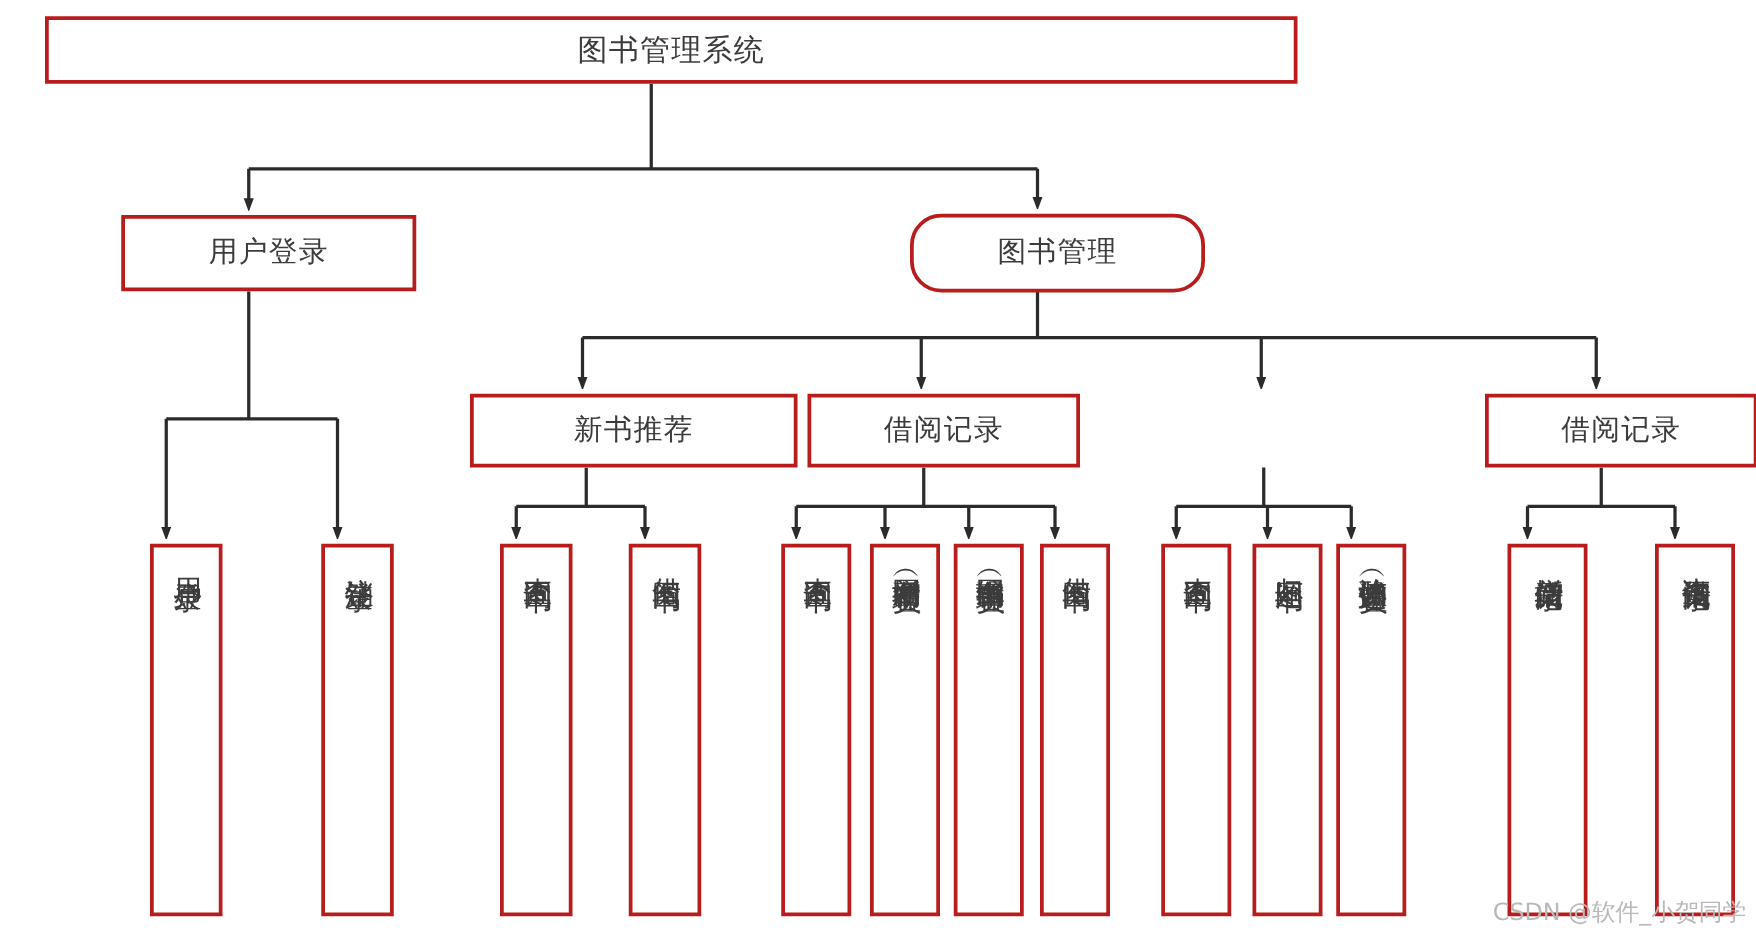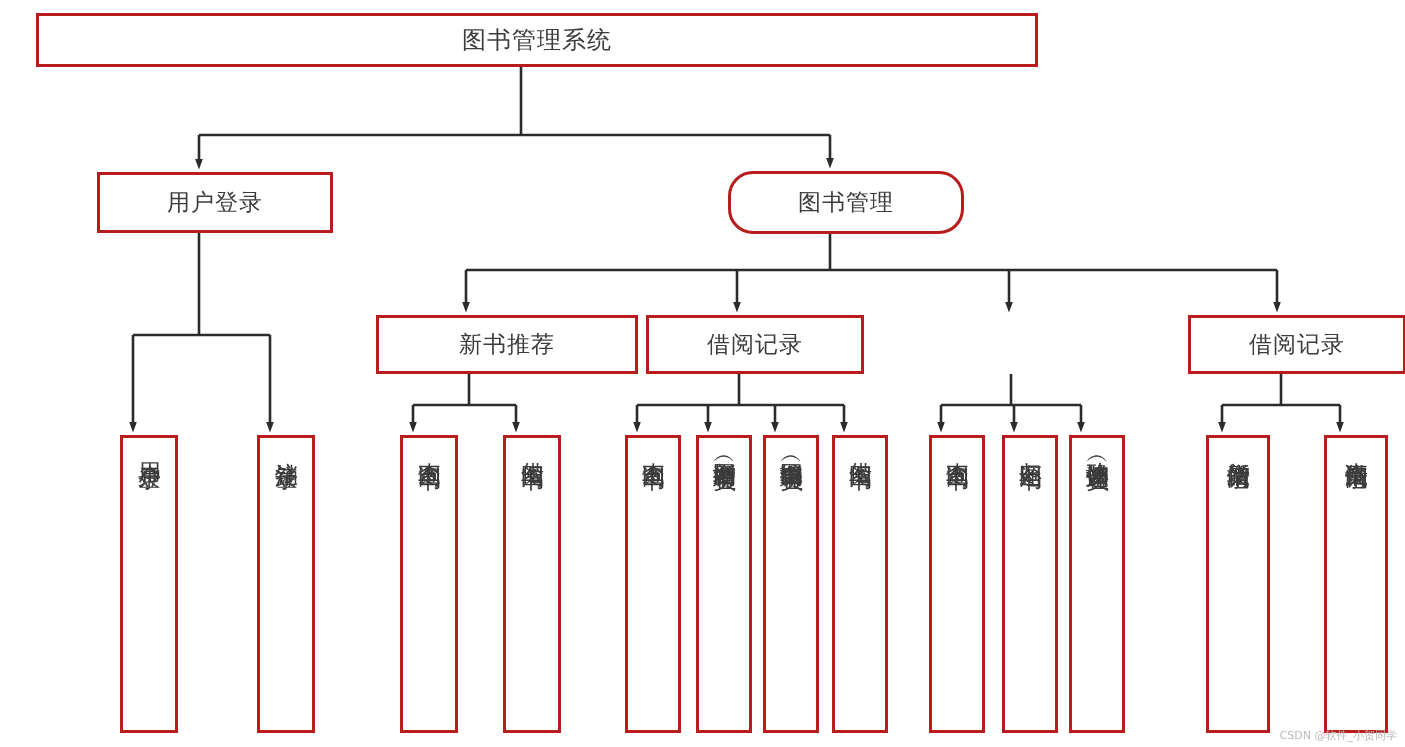--- a/index.html
+++ b/index.html
@@ -66,21 +66,21 @@
     white-space: nowrap;
     max-height: 100%;
   }
   .node.vert.tall-text .node-label {
     letter-spacing: 1px;
   }
   #watermark {
     position: absolute;
     right: 8px;
     bottom: 4px;
-    font-size: 11px;
+    font-size: 19px;
     color: #b9b9b9;
     z-index: 5;
     white-space: nowrap;
     font-family: "DejaVu Sans", "Liberation Sans", sans-serif;
   }
 </style>
 </head>
 <body>
 
 <div id="diagram-root">

